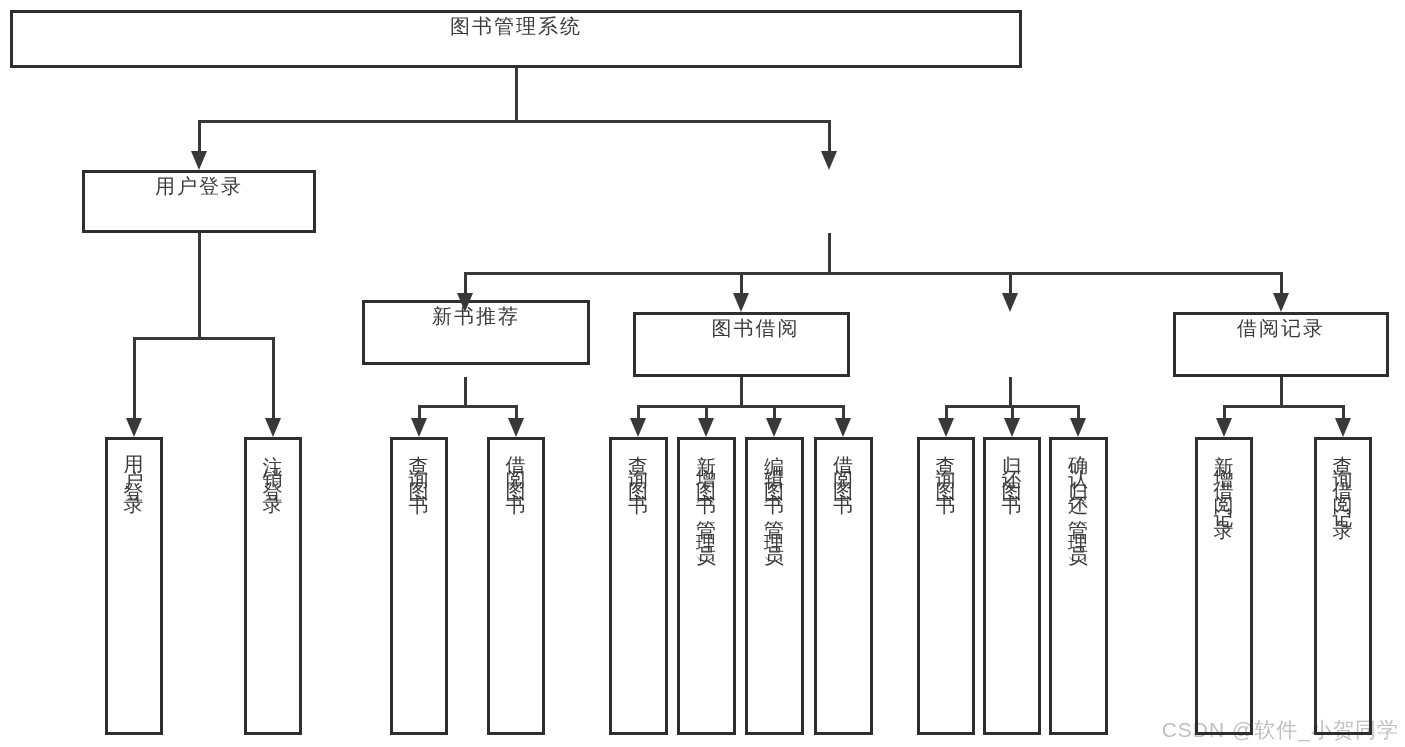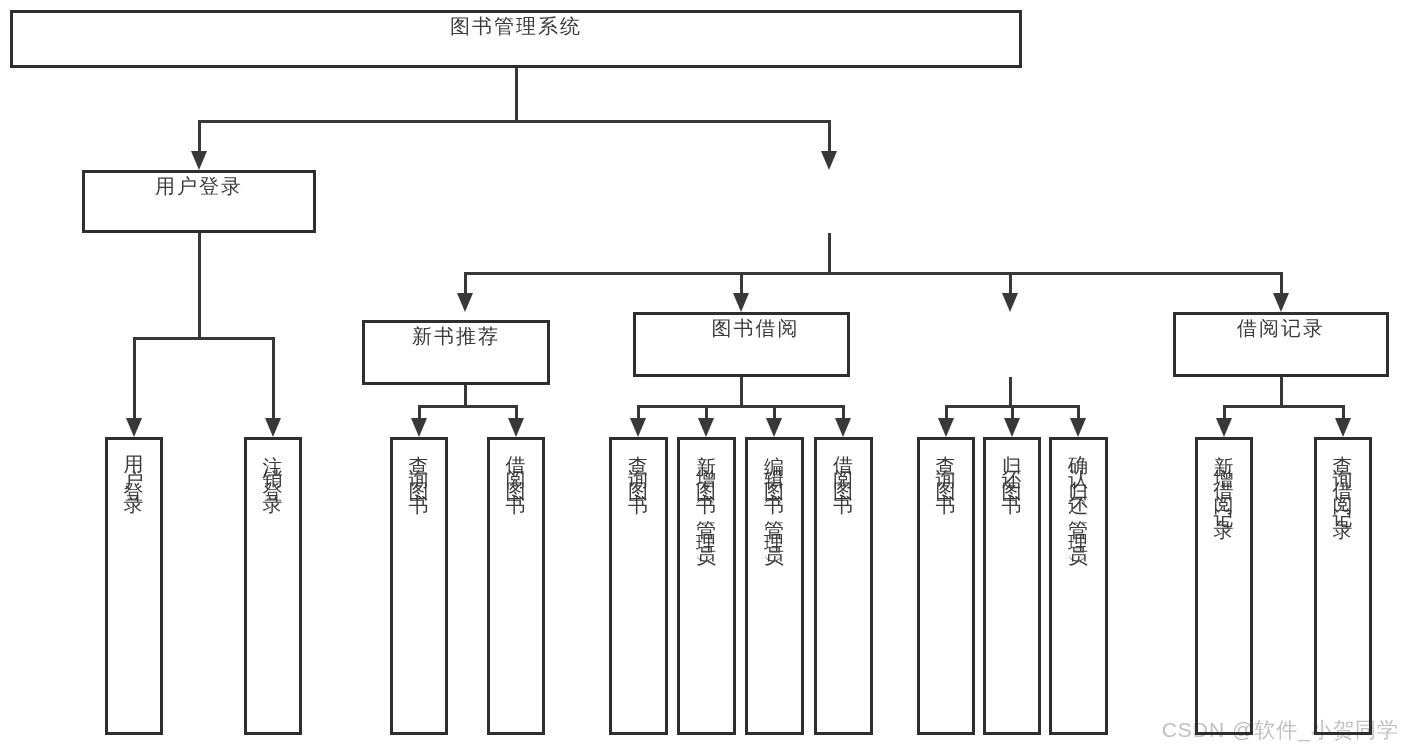--- a/index.html
+++ b/index.html
@@ -70,21 +70,21 @@
 <div id="canvas">
 
   <div class="box" style="left:10px; top:10px; width:1012px; height:58px;">
     <span class="lbl">图书管理系统</span>
   </div>
 
   <div class="box" style="left:82px; top:170px; width:234px; height:63px;">
     <span class="lbl">用户登录</span>
   </div>
 
-  <div class="box" style="left:362px; top:320px; width:188px; height:65px;">
+  <div class="box" style="left:362px; top:300px; width:228px; height:65px;">
     <span class="lbl">新书推荐</span>
   </div>
   <div class="box" style="left:633px; top:312px; width:217px; height:65px;padding-left:28px;">
     <span class="lbl">图书借阅</span>
   </div>
   <div class="box" style="left:1173px; top:312px; width:216px; height:65px;">
     <span class="lbl">借阅记录</span>
   </div>
 
   <div class="box vbox" style="left:105px; top:437px; width:58px; height:298px;">

